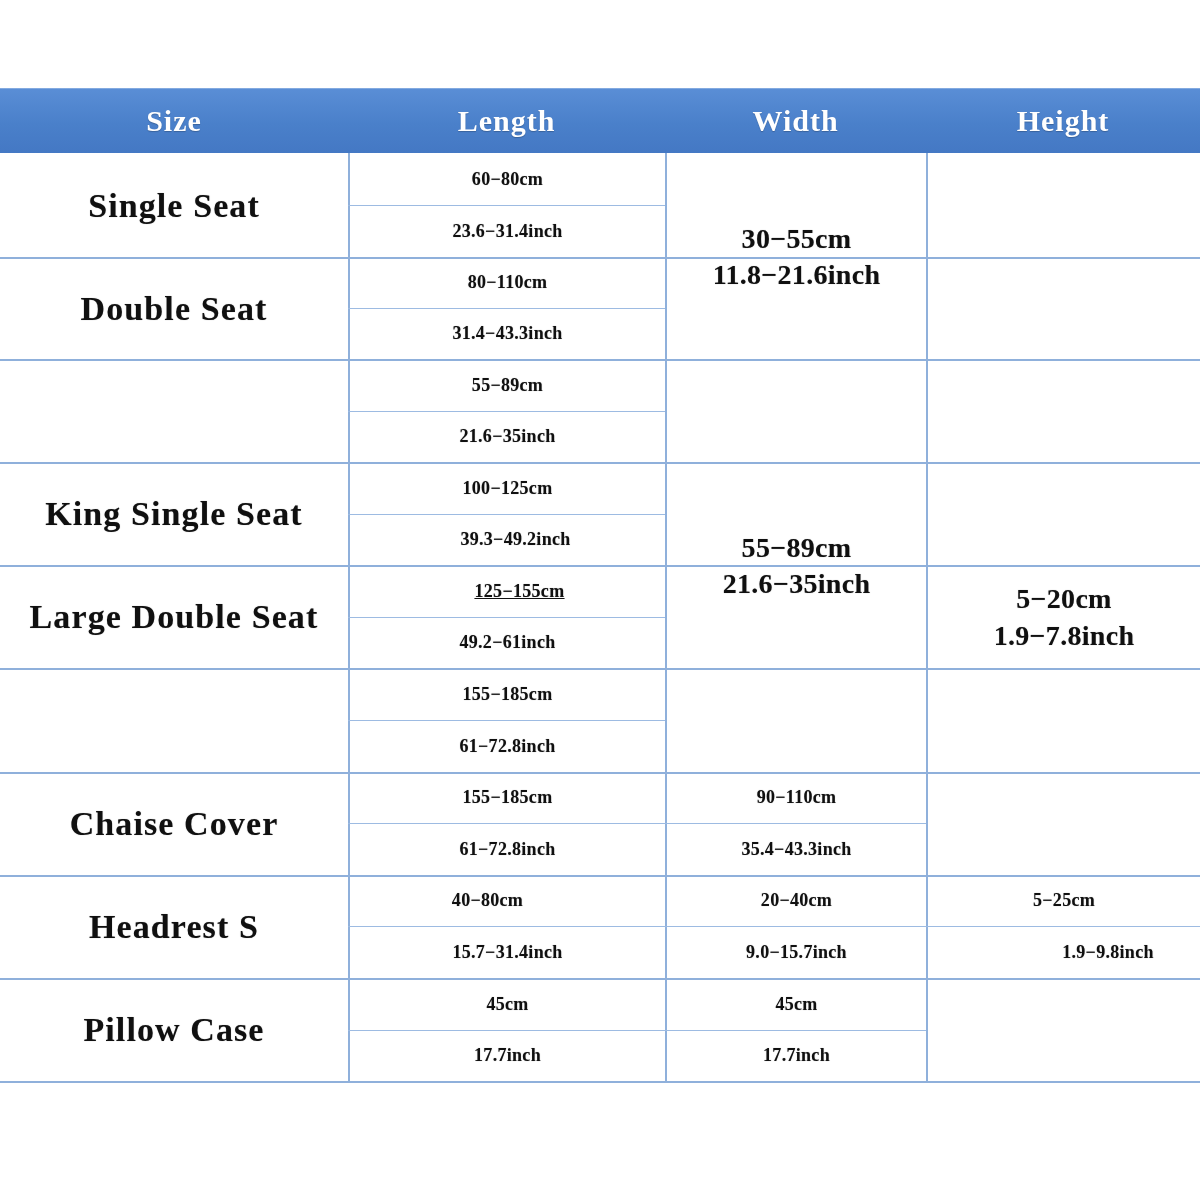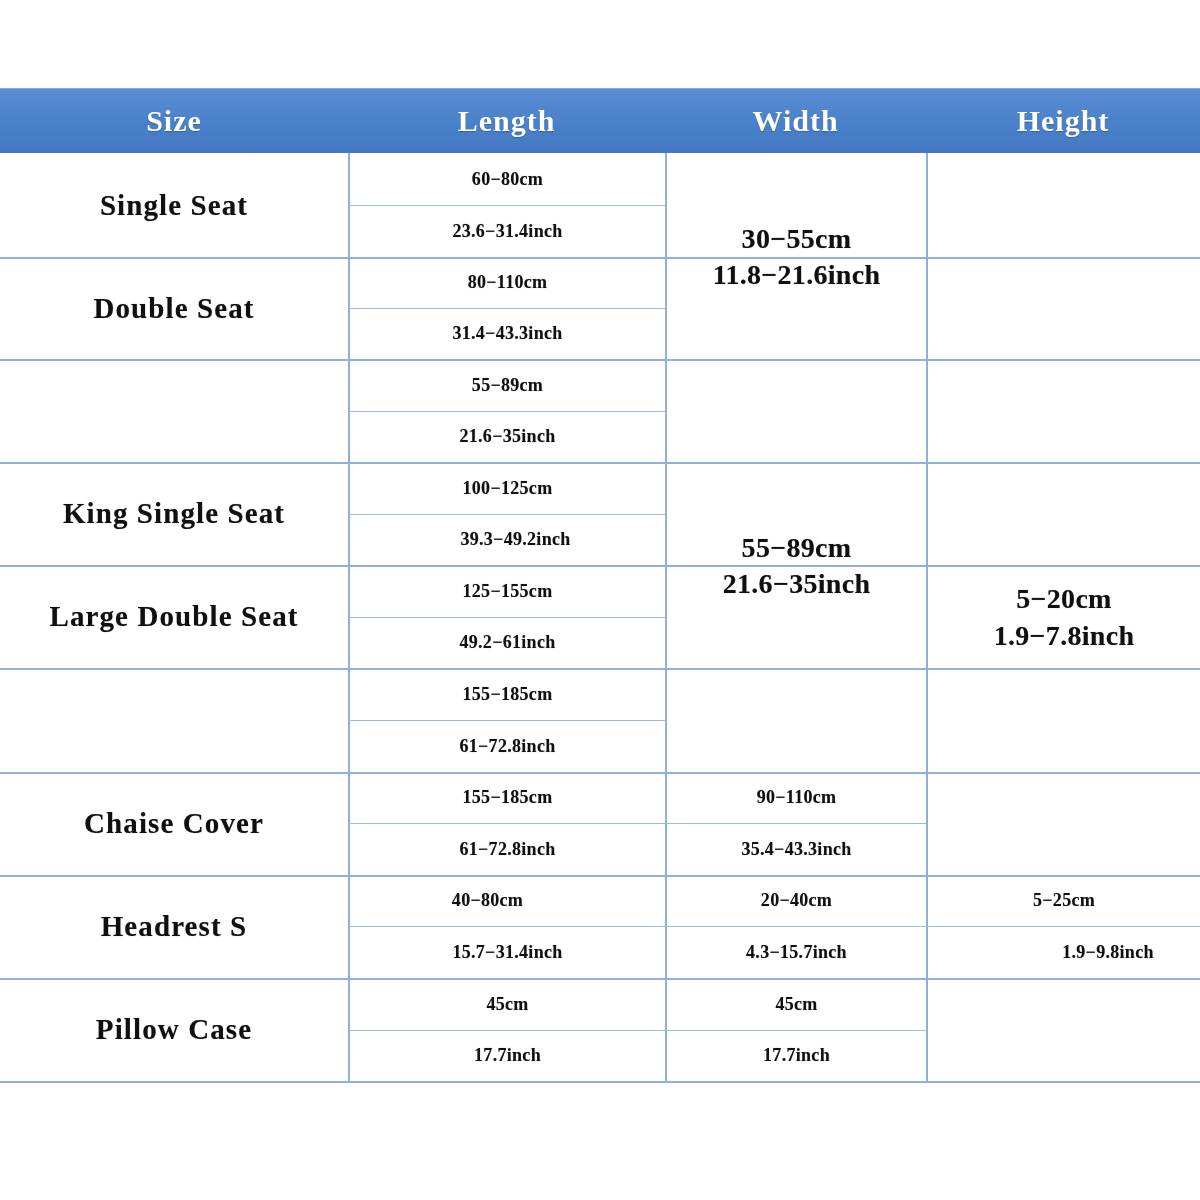--- a/index.html
+++ b/index.html
@@ -99,21 +99,21 @@
     text-align: center;
     color: #101010;
     font-weight: bold;
     font-size: 28px;
     line-height: 1.22;
     white-space: pre-line;
     letter-spacing: 0.3px;
     text-shadow: 0 0 1px rgba(0,0,0,0.35);
   }
   .cell.size-label {
-    font-size: 29px;
+    font-size: 34px;
     letter-spacing: 1.1px;
   }
   .cell.sub {
     font-size: 18px;
   }
   .cell.stacked {
     flex-direction: column;
     line-height: 1.3;
   }
 </style>
@@ -170,21 +170,21 @@
 
     <div class="cell sub" style="left:350px; top:105px; width:315px; height:50px;">80−110cm</div>
     <div class="cell sub" style="left:350px; top:156px; width:315px; height:50px;">31.4−43.3inch</div>
 
     <div class="cell sub" style="left:350px; top:207px; width:315px; height:51px;">55−89cm</div>
     <div class="cell sub" style="left:350px; top:259px; width:315px; height:50px;">21.6−35inch</div>
 
     <div class="cell sub" style="left:350px; top:310px; width:315px; height:51px;">100−125cm</div>
     <div class="cell sub" style="left:350px; top:362px; width:315px; height:50px;margin-left:8px;">39.3−49.2inch</div>
 
-    <div class="cell sub" style="left:350px; top:413px; width:315px; height:51px;">125−155cm</div>
+    <div class="cell sub" style="left:362px; top:413px; width:315px; height:51px;text-decoration:underline;">125−155cm</div>
     <div class="cell sub" style="left:350px; top:465px; width:315px; height:50px;">49.2−61inch</div>
 
     <div class="cell sub" style="left:350px; top:516px; width:315px; height:51px;">155−185cm</div>
     <div class="cell sub" style="left:350px; top:568px; width:315px; height:51px;">61−72.8inch</div>
 
     <div class="cell sub" style="left:350px; top:620px; width:315px; height:50px;">155−185cm</div>
     <div class="cell sub" style="left:350px; top:671px; width:315px; height:51px;">61−72.8inch</div>
 
     <div class="cell sub" style="left:350px; top:723px; width:275px; height:50px;">40−80cm</div>
     <div class="cell sub" style="left:350px; top:774px; width:315px; height:51px;">15.7−31.4inch</div>
@@ -195,21 +195,21 @@
     <div class="cell stacked" style="left:667px; top:2px; width:259px; height:204px;">30−55cm
 11.8−21.6inch</div>
 
     <div class="cell stacked" style="left:667px; top:207px; width:259px; height:412px;">55−89cm
 21.6−35inch</div>
 
     <div class="cell sub" style="left:667px; top:620px; width:259px; height:50px;">90−110cm</div>
     <div class="cell sub" style="left:667px; top:671px; width:259px; height:51px;">35.4−43.3inch</div>
 
     <div class="cell sub" style="left:667px; top:723px; width:259px; height:50px;">20−40cm</div>
-    <div class="cell sub" style="left:667px; top:774px; width:259px; height:51px;">4.3−15.7inch</div>
+    <div class="cell sub" style="left:667px; top:774px; width:259px; height:51px;">9.0−15.7inch</div>
 
     <div class="cell sub" style="left:667px; top:826px; width:259px; height:51px;">45cm</div>
     <div class="cell sub" style="left:667px; top:878px; width:259px; height:50px;">17.7inch</div>
 
     <div class="cell stacked" style="left:928px; top:2px; width:272px; height:204px;"></div>
 
     <div class="cell stacked" style="left:928px; top:207px; width:272px; height:515px;">5−20cm
 1.9−7.8inch</div>
 
     <div class="cell sub" style="left:928px; top:723px; width:272px; height:50px;">5−25cm</div>

